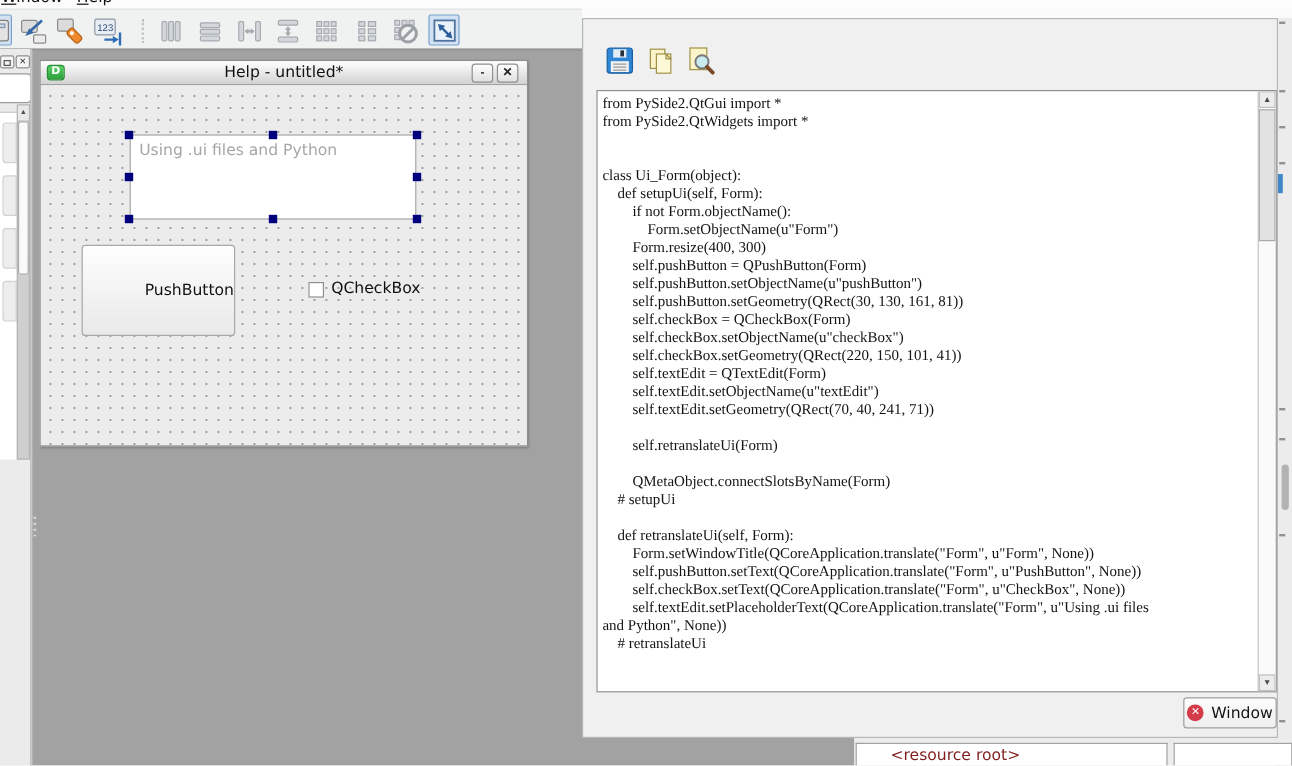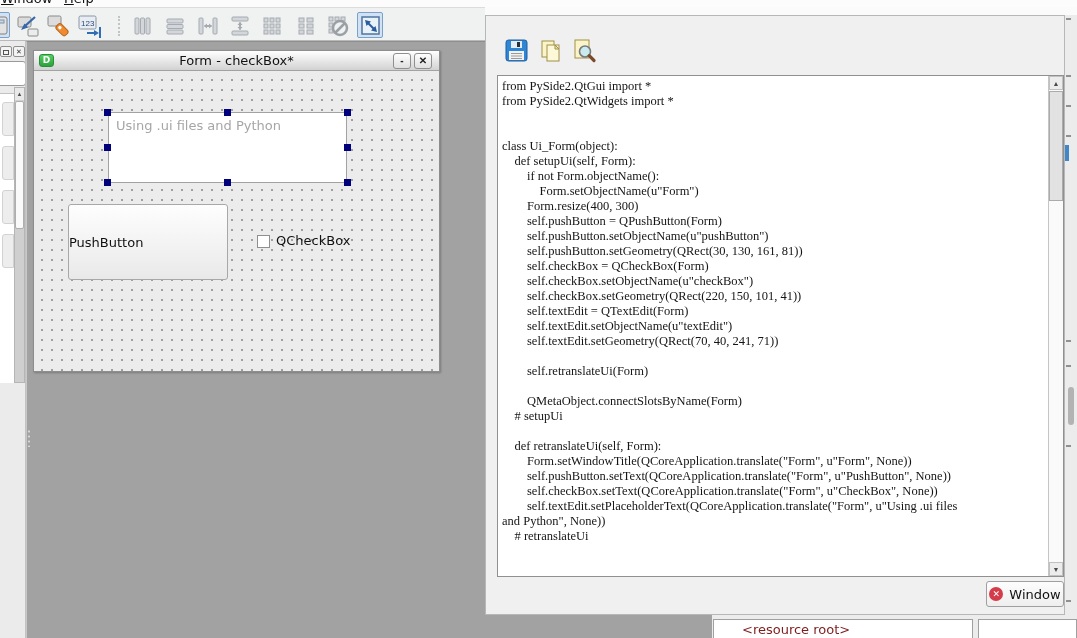--- a/index.html
+++ b/index.html
@@ -41,21 +41,21 @@
   .form-window { left:33px; top:50px; width:407px; height:322px; border:1px solid #8d8d8d; background:#ececec; z-index:2; box-shadow:1px 1px 2px rgba(0,0,0,0.25); }
   .fw-titlebar { position:absolute; left:0; top:0; width:100%; height:20px; background:linear-gradient(#ffffff,#d2d2d2); border-bottom:1px solid #a2a2a2; }
   .fw-dicon { position:absolute; left:5px; top:3px; width:15px; height:13px; background:linear-gradient(#55cf63,#2ea13c); border:1px solid #2a8f36; border-radius:3px; color:#fff; font-size:9px; font-weight:bold; text-align:center; line-height:11px; }
   .fw-title { position:absolute; left:0; top:2px; width:100%; text-align:center; font-size:13px; color:#111; }
   .fw-btn { position:absolute; top:2px; width:18px; height:16px; background:linear-gradient(#fefefe,#e0e0e0); border:1px solid #8f8f8f; border-radius:3px; font-size:10px; font-weight:bold; color:#222; text-align:center; line-height:8px; padding:0; }
   .fw-min { right:28px; }
   .fw-close { right:7px; line-height:14px; }
   .fw-body { position:absolute; left:0; top:20px; right:0; bottom:0; background-color:#ececec; background-image:radial-gradient(circle, #9f9f9f 0.9px, transparent 1.1px); background-size:10px 10px; background-position:3px 4px; overflow:hidden; }
   .fw-textedit { position:absolute; left:74px; top:41px; width:239px; height:71px; background:#fff; border:1px solid #a2a2a2; font-size:13px; color:#a6a6a6; padding:5px 7px; }
   .handle { position:absolute; width:7px; height:7px; background:#00007d; }
-  .fw-pushbutton { position:absolute; left:34px; top:133px; width:160px; height:76px; background:linear-gradient(#fefefe,#e9e9e9); border:1px solid #a8a8a8; border-radius:3px; font-size:13px; color:#111; text-align:left; }
+  .fw-pushbutton { position:absolute; left:34px; top:133px; width:128px; height:76px; background:linear-gradient(#fefefe,#e9e9e9); border:1px solid #a8a8a8; border-radius:3px; font-size:13px; color:#111; text-align:right; }
   .fw-pushbutton span { position:relative; top:30px; }
   .fw-checkbox-box { position:absolute; left:223px; top:164px; width:13px; height:13px; background:#fff; border:1px solid #8f8f8f; }
   .fw-checkbox-label { position:absolute; left:242px; top:162px; font-size:13px; color:#111; }
 
   
   .top-right-bg { left:485px; top:0; width:592px; height:15px; background:#fbfbfb; z-index:1; }
 
   
   .right-sliver { left:1064px; top:15px; width:13px; height:623px; background:#ececec; border-left:1px solid #b5b5b5; z-index:1; }
   .rs-dash { position:absolute; left:1px; width:5px; height:2px; background:#909090; }
@@ -256,21 +256,21 @@
     </div>
   </div>
 
   <div class="abs workspace">
     <div class="splitter-dots"></div>
   </div>
 
   <div class="abs form-window">
     <div class="fw-titlebar">
       <span class="fw-dicon">D</span>
-      <span class="fw-title">Form - checkBox*</span>
+      <span class="fw-title">Help - untitled*</span>
       <button class="fw-btn fw-min">-</button>
       <button class="fw-btn fw-close">✕</button>
     </div>
     <div class="fw-body">
       <div class="fw-textedit">Using .ui files and Python</div>
       <div class="handle" style="left:70px; top:38px;"></div>
       <div class="handle" style="left:190px; top:38px;"></div>
       <div class="handle" style="left:310px; top:38px;"></div>
       <div class="handle" style="left:70px; top:73px;"></div>
       <div class="handle" style="left:310px; top:73px;"></div>

